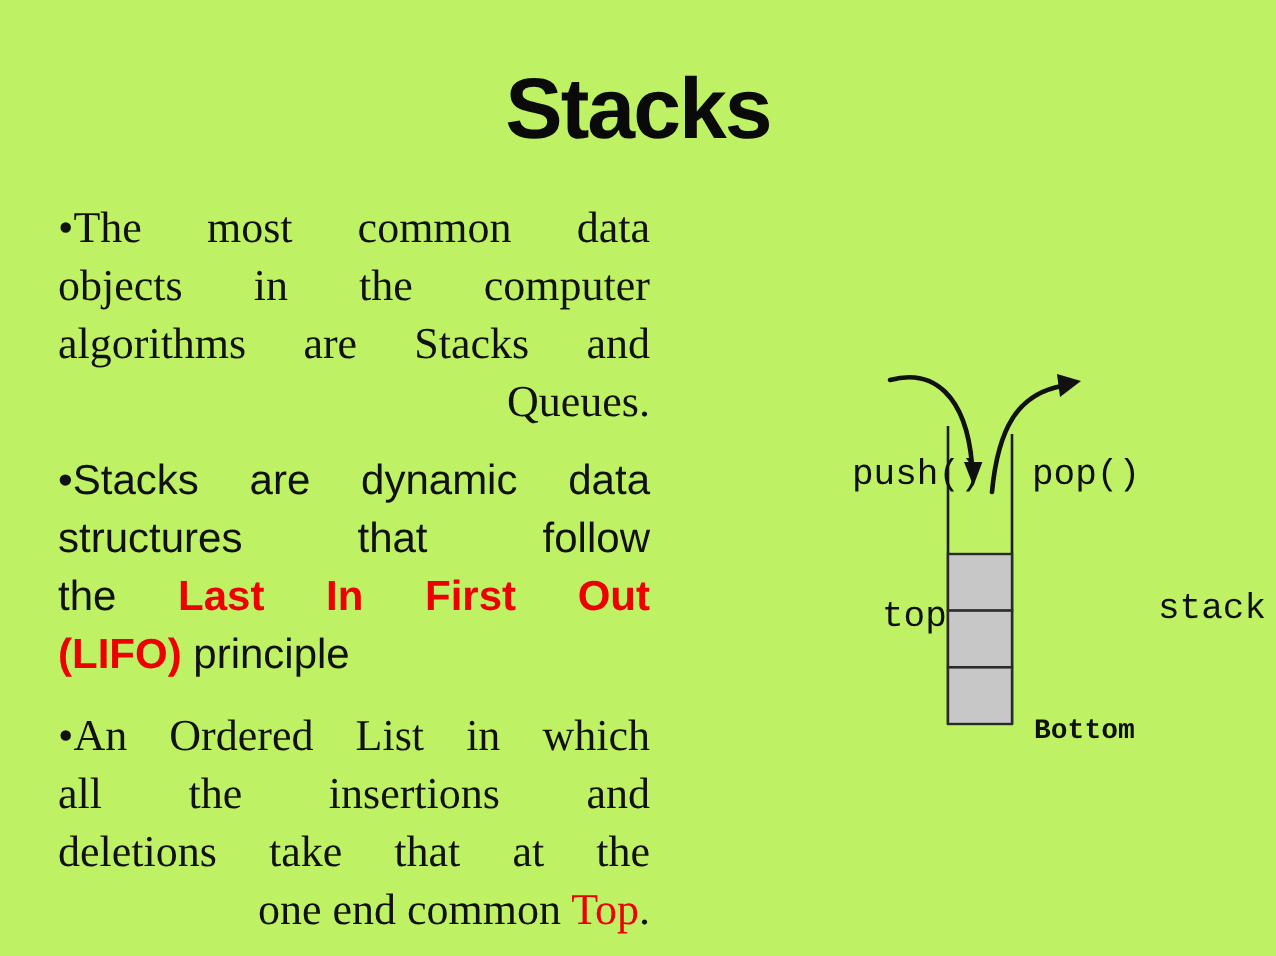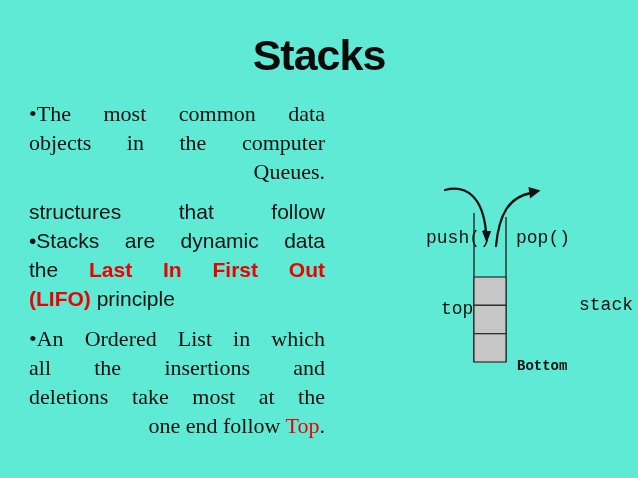--- a/index.html
+++ b/index.html
@@ -2,21 +2,21 @@
 <html style="--red: #ee0000;"><head>
 <meta charset="utf-8">
 <style>
   html, body { margin: 0; padding: 0; }
   body {
     width: 638px; height: 478px;
     background: #ffffff;
     font-family: "Liberation Sans", sans-serif;
     position: relative; overflow: hidden;
   }
-  .slide { position: absolute; inset: 0; background: #5eead4; }
+  .slide { position: absolute; inset: 0; background: #bef264; }
 
   .slide-title {
     position: absolute; top: 34px; left: 0; width: 100%;
     text-align: center;
     font-family: "Liberation Sans", sans-serif;
     font-weight: bold; font-size: 43px; line-height: 1;
     letter-spacing: -1px; color: #0a0a0a;
   }
 
   .body-text { position: absolute; left: 29px; top: 99px; width: 296px; color: #111; }
@@ -51,33 +51,34 @@
 <body>
 
 <div class="slide">
 
   <div class="slide-title">Stacks</div>
 
   <div class="body-text" id="body-text">
       <div class="para font-serif">
         <div class="line just"><span class="run ">•The most common data</span></div>
         <div class="line just"><span class="run ">objects in the computer</span></div>
+        <div class="line just"><span class="run ">algorithms are Stacks and</span></div>
         <div class="line last"><span class="run ">Queues.</span></div>
       </div>
       <div class="para font-sans">
+        <div class="line just"><span class="run ">•Stacks are dynamic data</span></div>
         <div class="line just"><span class="run ">structures that follow</span></div>
-        <div class="line just"><span class="run ">•Stacks are dynamic data</span></div>
         <div class="line just"><span class="run ">the </span><span class="run red-bold">Last In First Out</span></div>
         <div class="line last"><span class="run red-bold">(LIFO)</span><span class="run "> principle</span></div>
       </div>
       <div class="para font-serif">
         <div class="line just"><span class="run ">•An </span><span class="run bold">Ordered List</span><span class="run "> in which</span></div>
         <div class="line just"><span class="run ">all the insertions and</span></div>
-        <div class="line just"><span class="run ">deletions take most at the</span></div>
-        <div class="line last"><span class="run ">one end follow </span><span class="run red">Top</span><span class="run ">.</span></div>
+        <div class="line just"><span class="run ">deletions take that at the</span></div>
+        <div class="line last"><span class="run ">one end common </span><span class="run red">Top</span><span class="run ">.</span></div>
       </div>
     </div>
 
   <svg class="diagram-svg" viewBox="0 0 223 192" xmlns="http://www.w3.org/2000/svg">
     <line class="wall" x1="59" y1="37" x2="59" y2="186"></line>
     <line class="wall" x1="91" y1="41" x2="91" y2="186"></line>
 
     <rect class="cell" x="59" y="101" width="32" height="28.3" fill="#c7c7c7"></rect>
     <rect class="cell" x="59" y="129.3" width="32" height="28.3" fill="#c7c7c7"></rect>
     <rect class="cell" x="59" y="157.7" width="32" height="28.3" fill="#c7c7c7"></rect>

